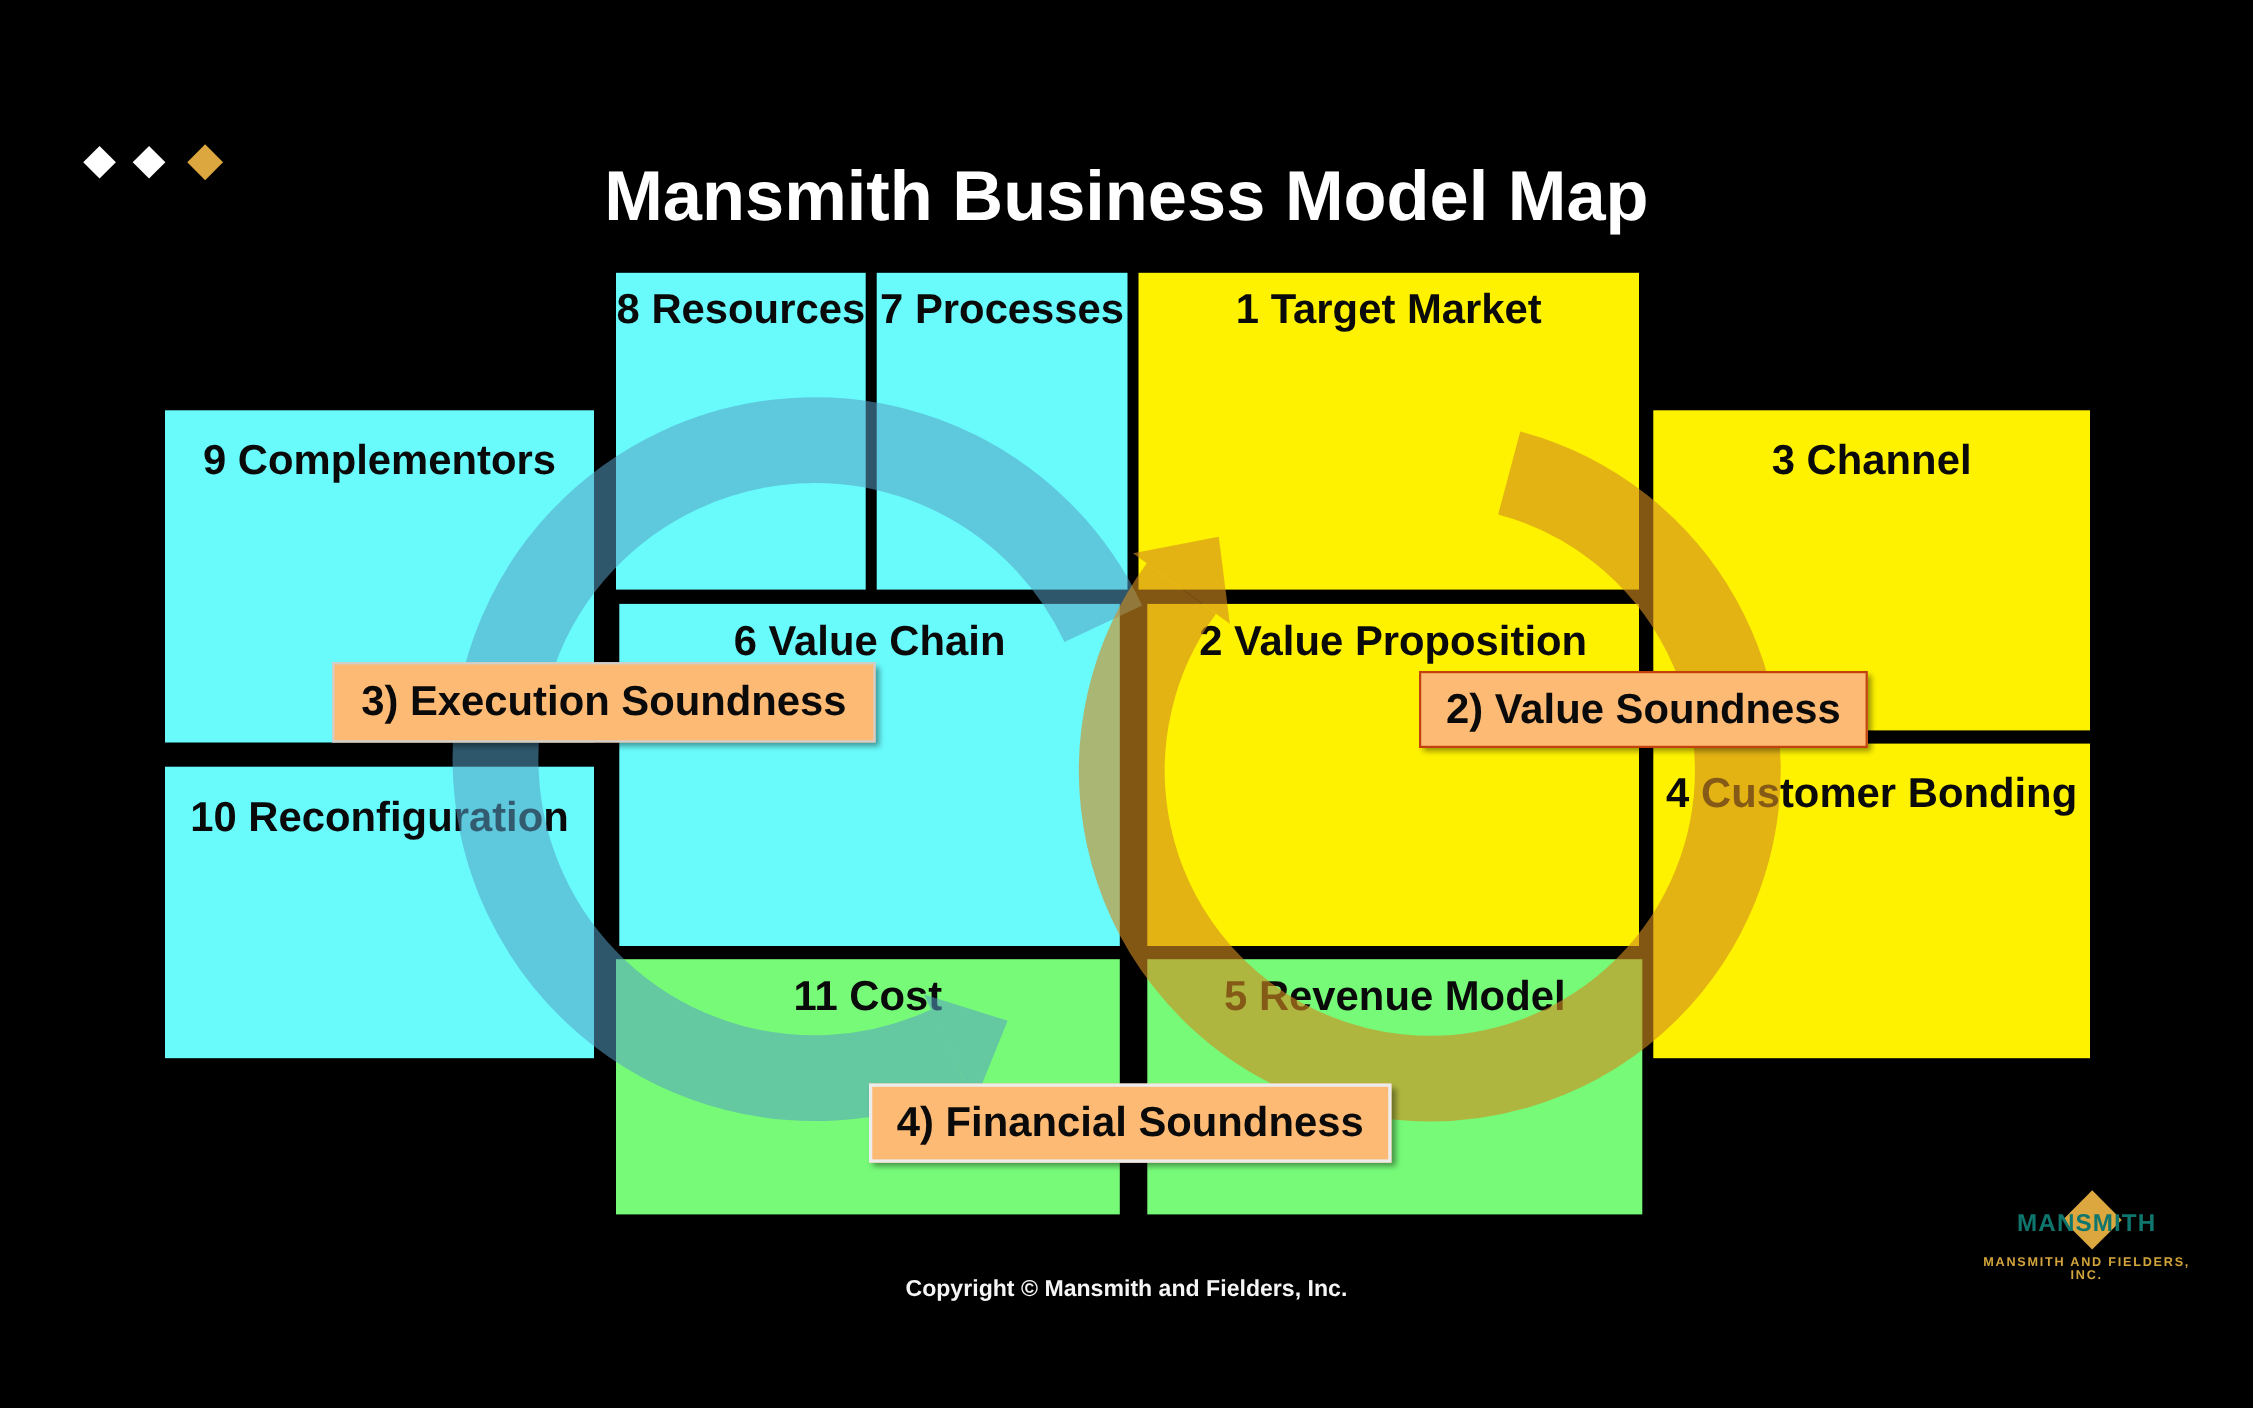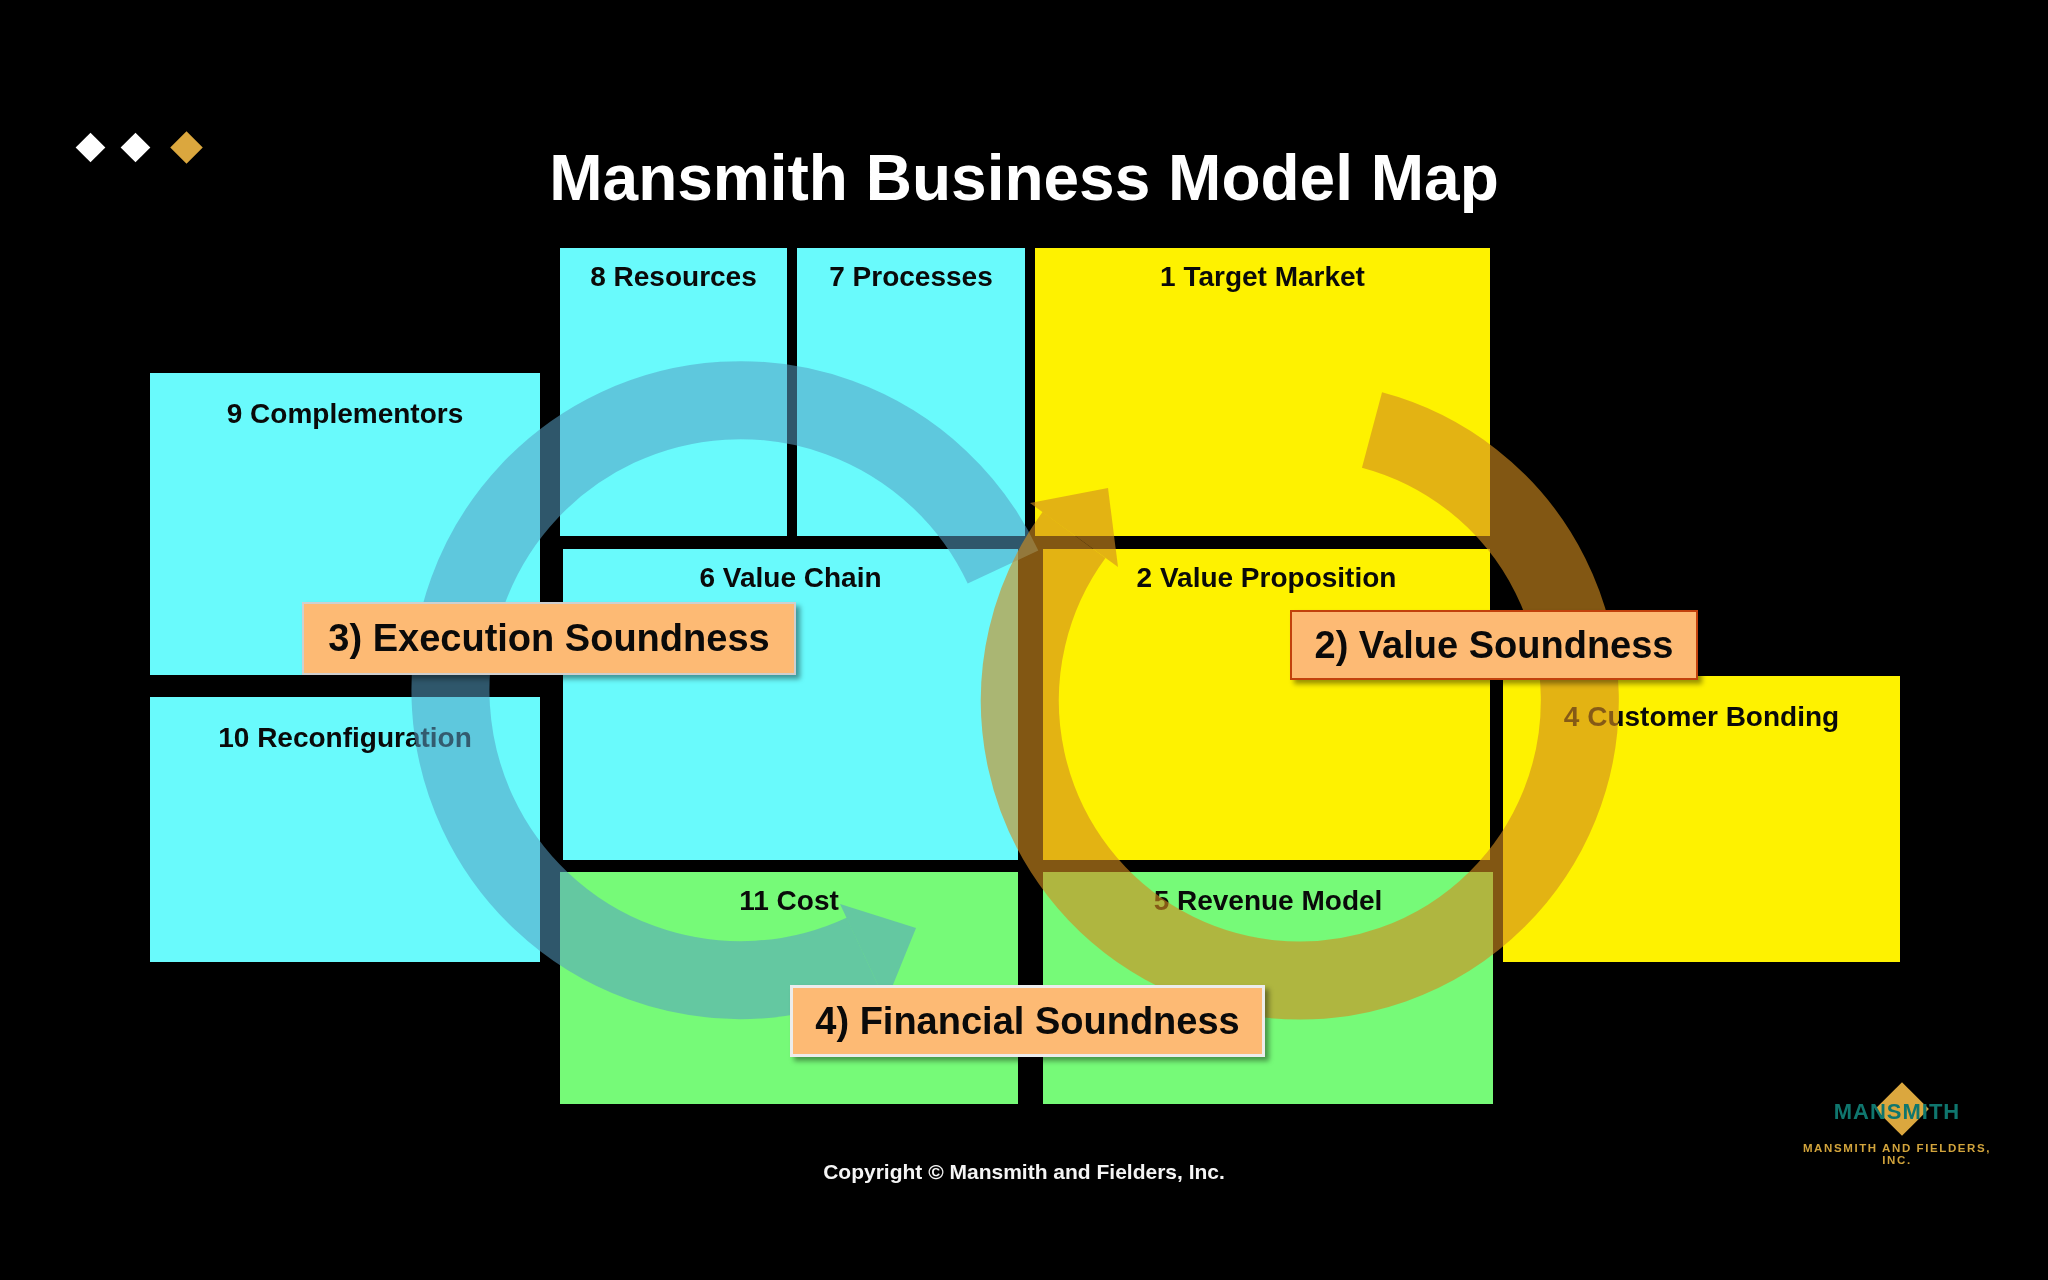--- a/index.html
+++ b/index.html
@@ -13,21 +13,21 @@
     position:absolute;top:98px;left:0;width:100%;text-align:center;
     color:#fff;font-size:64px;font-weight:bold;letter-spacing:0;z-index:3;
   }
   .diamond{position:absolute;transform:rotate(45deg);z-index:3;}
   #diamond-1{left:80px;top:137px;width:21px;height:21px;background:#fff;}
   #diamond-2{left:125px;top:137px;width:21px;height:21px;background:#fff;}
   #diamond-3{left:175px;top:136px;width:23px;height:23px;background:#DBA73E;}
   
   .box{position:absolute;z-index:1;text-align:center;}
   .box .box-title{
-    display:block;font-weight:bold;font-size:28px;color:#0a0a0a;line-height:1.1;
+    display:block;font-weight:bold;font-size:38px;color:#0a0a0a;line-height:1.1;
   }
   .pad-c .box-title{padding-top:14px;}
   .pad-f .box-title{padding-top:26px;}
   .cyan{background:#69FAFC;}
   .yellow{background:#FEF200;}
   .green{background:#76FA78;}
   #box-resources      {left:560px; top:248px; width:227px;height:288px;}
   #box-processes      {left:797px; top:248px; width:228px;height:288px;}
   #box-target-market  {left:1035px;top:248px; width:455px;height:288px;}
   #box-complementors  {left:150px; top:373px; width:390px;height:302px;}
@@ -84,20 +84,23 @@
     </div>
   <div class="box cyan pad-c" id="box-processes">
       <span class="box-title">7 Processes</span>
     </div>
   <div class="box yellow pad-c" id="box-target-market">
       <span class="box-title">1 Target Market</span>
     </div>
   <div class="box cyan pad-f" id="box-complementors">
       <span class="box-title">9 Complementors</span>
     </div>
+  <div class="box yellow pad-f" id="box-channel">
+      <span class="box-title">3 Channel</span>
+    </div>
   <div class="box cyan pad-c" id="box-value-chain">
       <span class="box-title">6 Value Chain</span>
     </div>
   <div class="box yellow pad-c" id="box-value-prop">
       <span class="box-title">2 Value Proposition</span>
     </div>
   <div class="box cyan pad-f" id="box-reconfiguration">
       <span class="box-title">10 Reconfiguration</span>
     </div>
   <div class="box yellow pad-f" id="box-customer-bond">

